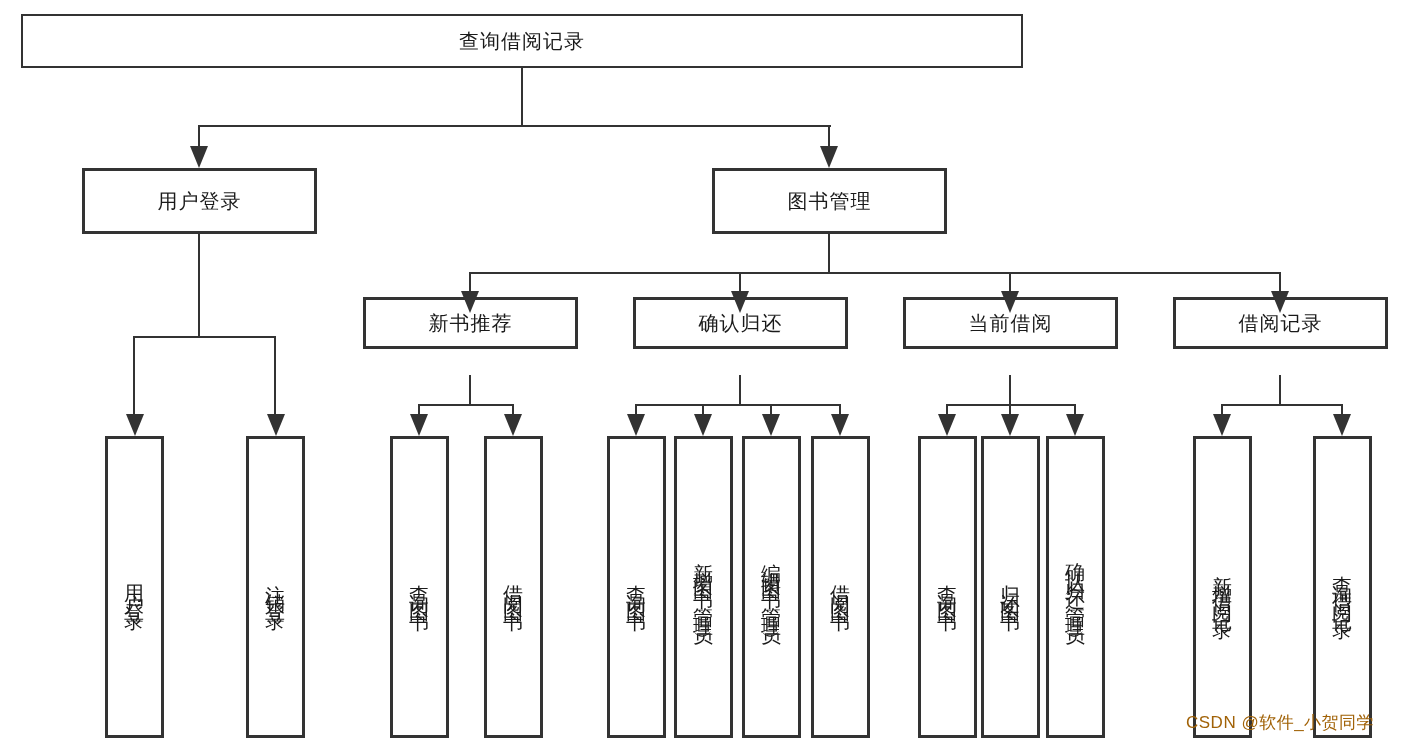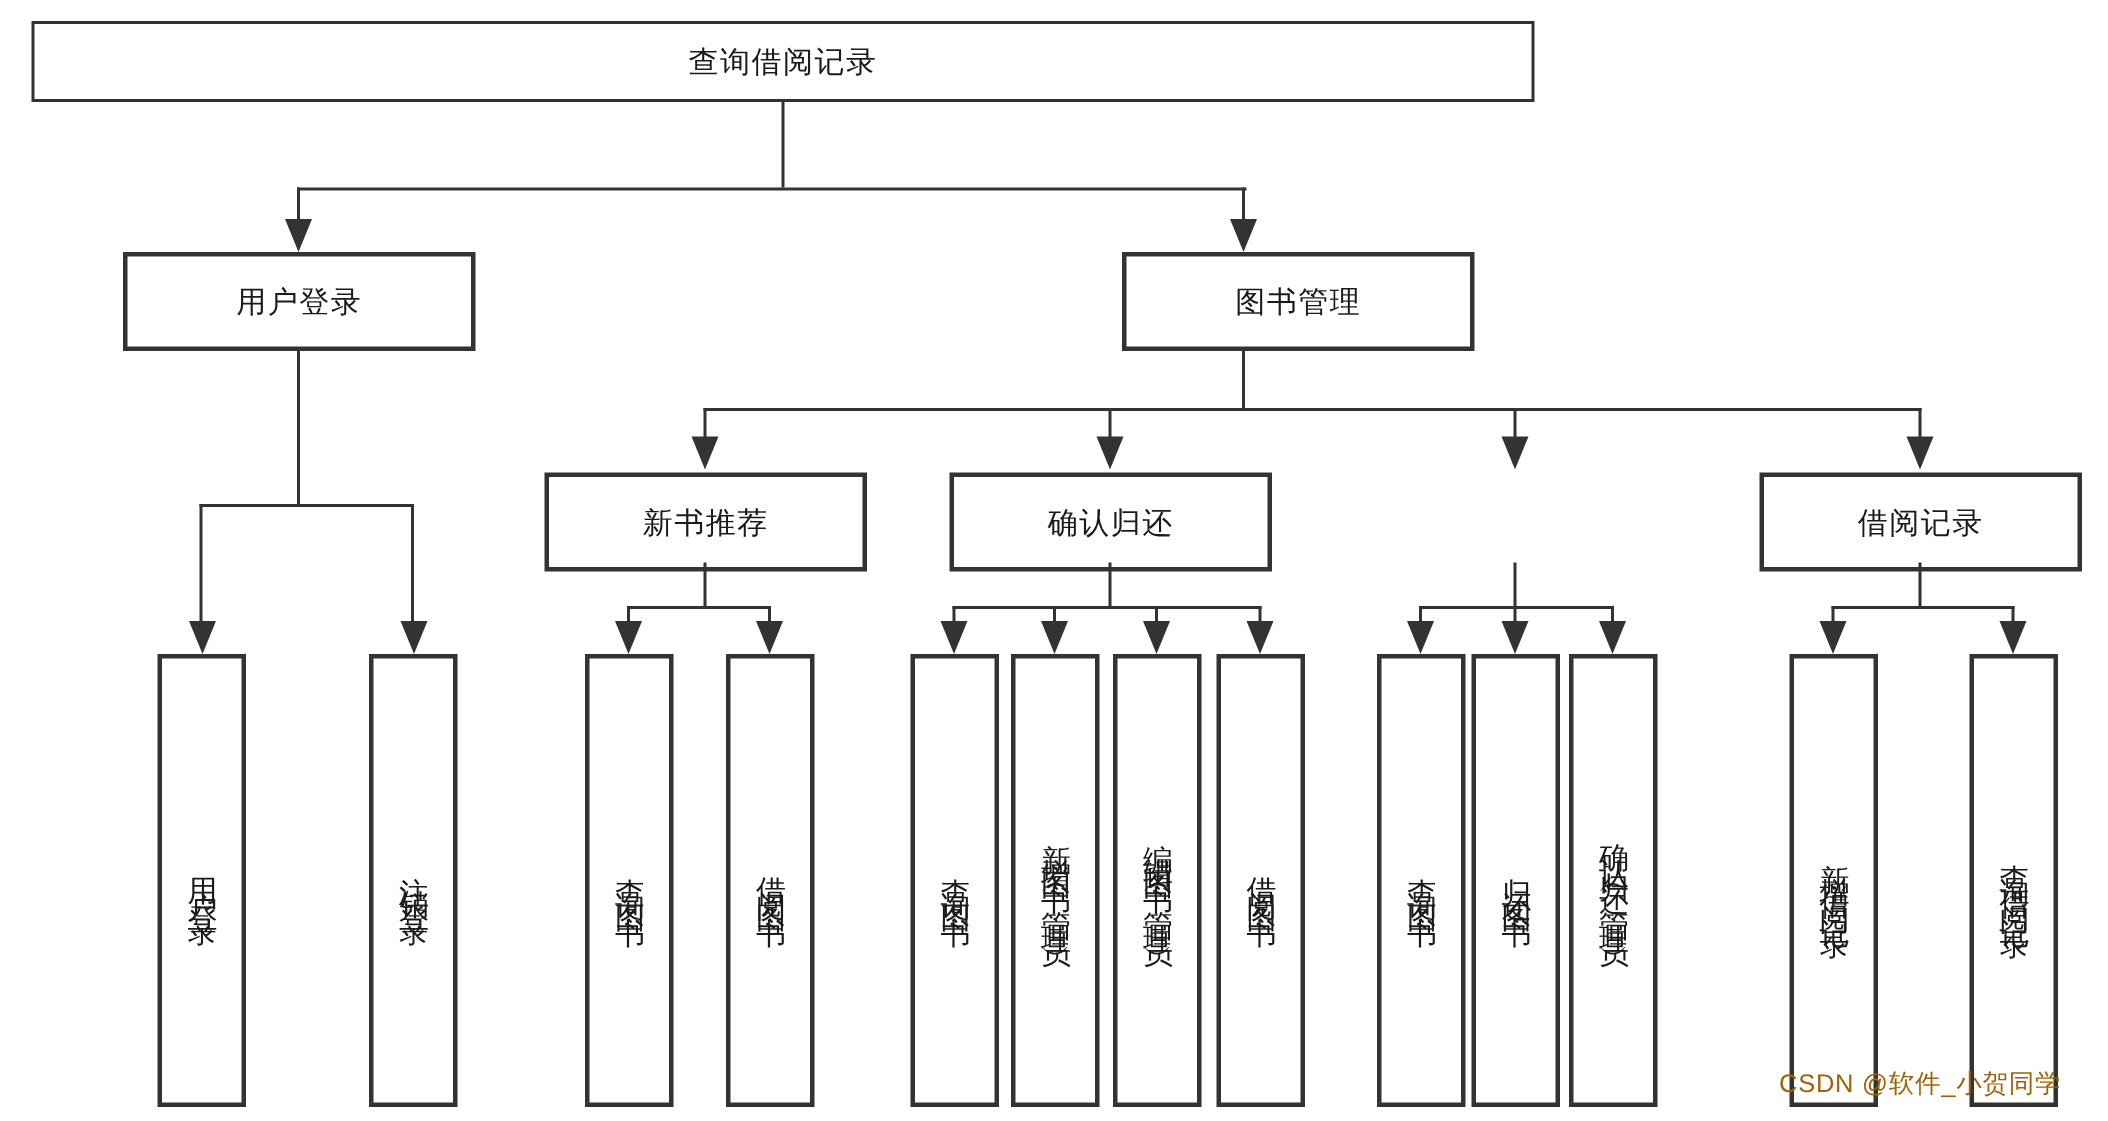--- a/index.html
+++ b/index.html
@@ -22,21 +22,21 @@
     justify-content: center;
     font-size: 20px;
     letter-spacing: 1px;
     text-align: center;
   }
   .root {
     left: 21px; top: 14px; width: 1002px; height: 54px;
     border-width: 2px;
   }
   .l2 { top: 168px; height: 66px; width: 235px; }
-  .l3 { top: 315px; height: 66px; width: 215px; }
+  .l3 { top: 297px; height: 52px; width: 215px; }
   .leaf {
     top: 436px; height: 302px; width: 59px;
     writing-mode: vertical-rl;
     text-orientation: mixed;
     letter-spacing: 9px;
     font-size: 20px;
     line-height: 1;
   }
   .hl { position: absolute; height: 2px; background: #333333; }
   .vl { position: absolute; width: 2px; background: #333333; }
@@ -57,24 +57,25 @@
   }
 </style>
 </head>
 <body>
 
 <div class="stage">
 
   <div class="box root">查询借阅记录</div>
 
   <div class="box l2" style="left:82px">用户登录</div>
-  <div class="box l2" style="left:748px">图书管理</div>
+  <div class="box l2" style="left:712px">图书管理</div>
 
   <div class="box l3" style="left:363px">新书推荐</div>
   <div class="box l3" style="left:633px">确认归还</div>
+  <div class="box l3" style="left:903px">当前借阅</div>
   <div class="box l3" style="left:1173px">借阅记录</div>
 
   <div class="box leaf" style="left:105px">用户登录</div>
   <div class="box leaf" style="left:246px">注销登录</div>
 
   <div class="box leaf" style="left:390px">查询图书</div>
   <div class="box leaf" style="left:484px">借阅图书</div>
 
   <div class="box leaf" style="left:607px">查询图书</div>
   <div class="box leaf" style="left:674px">新增图书（管理员）</div>

